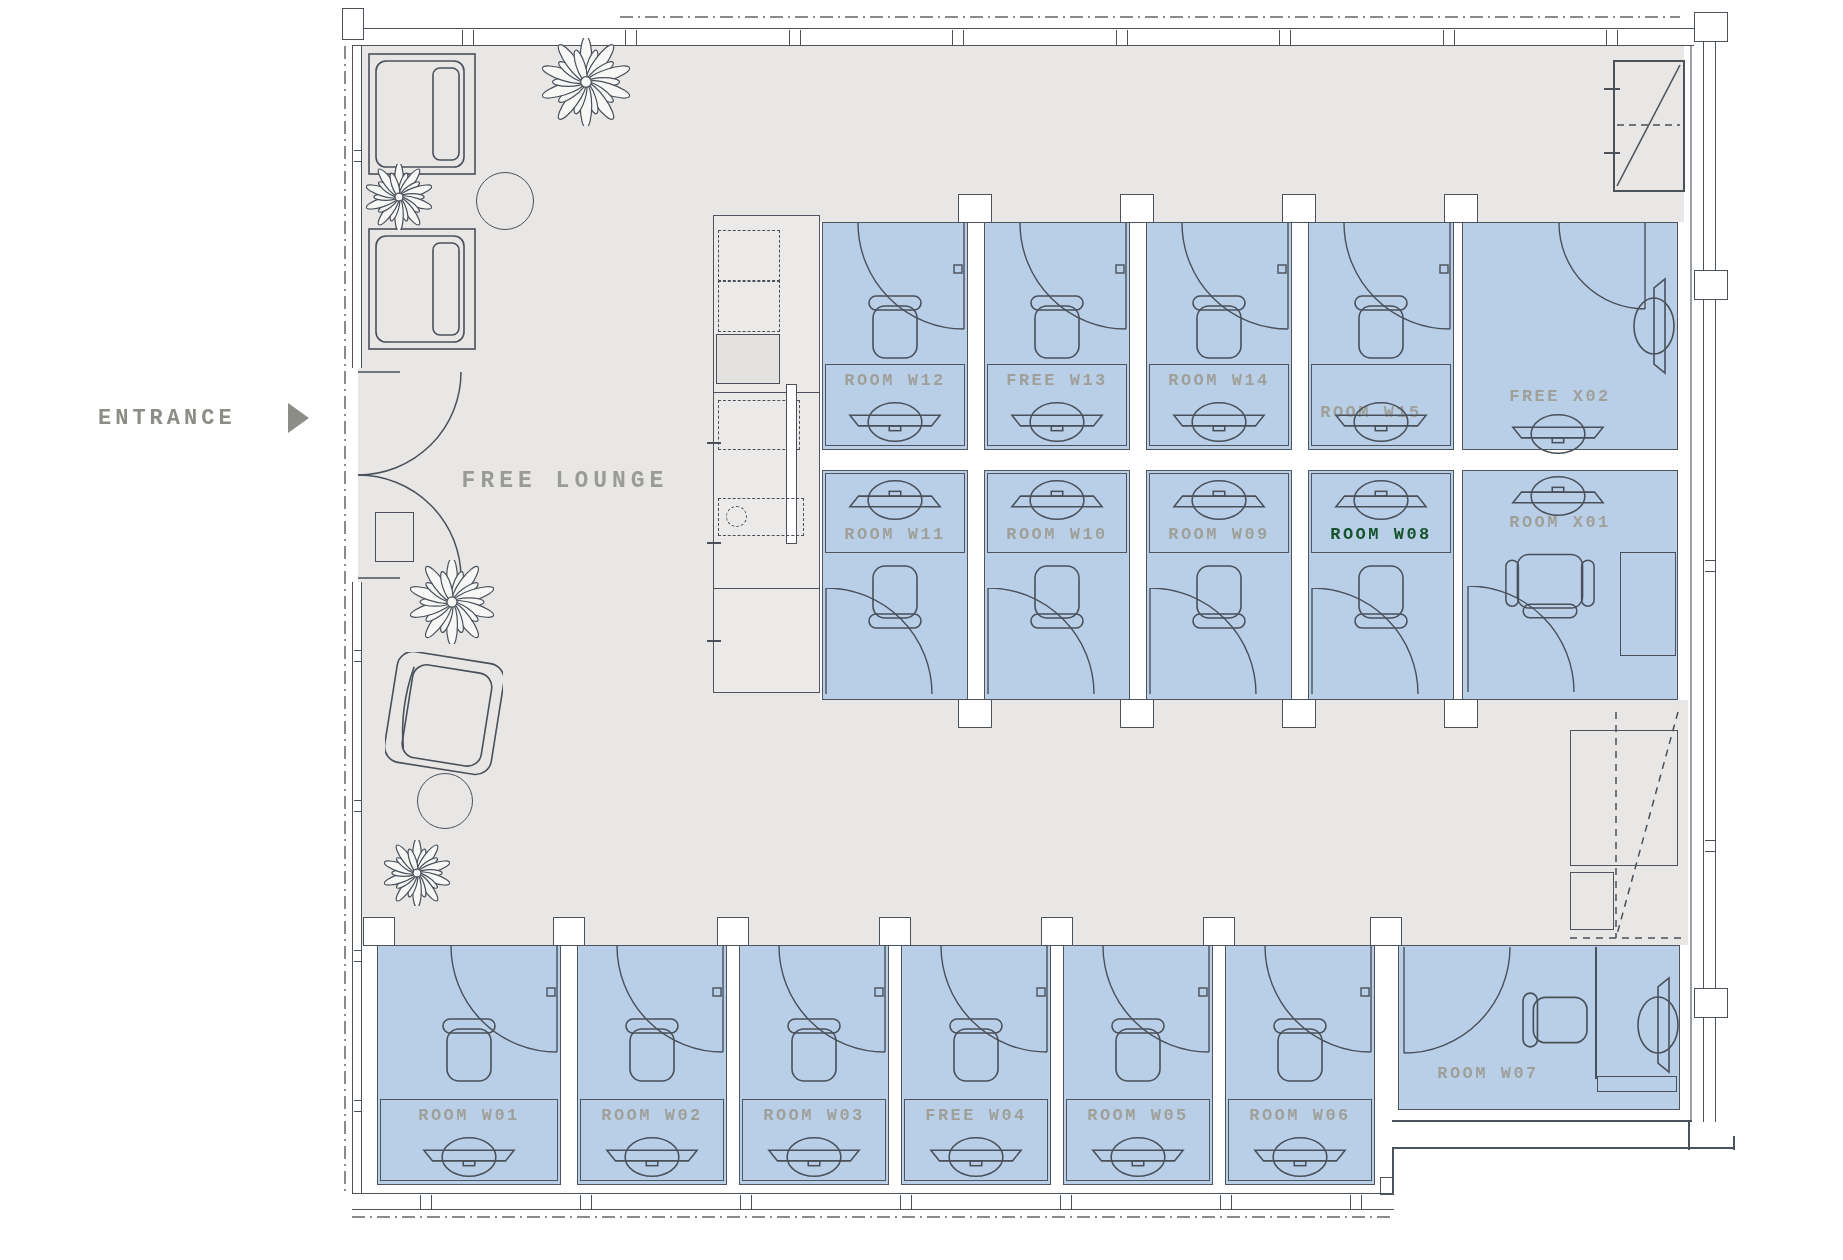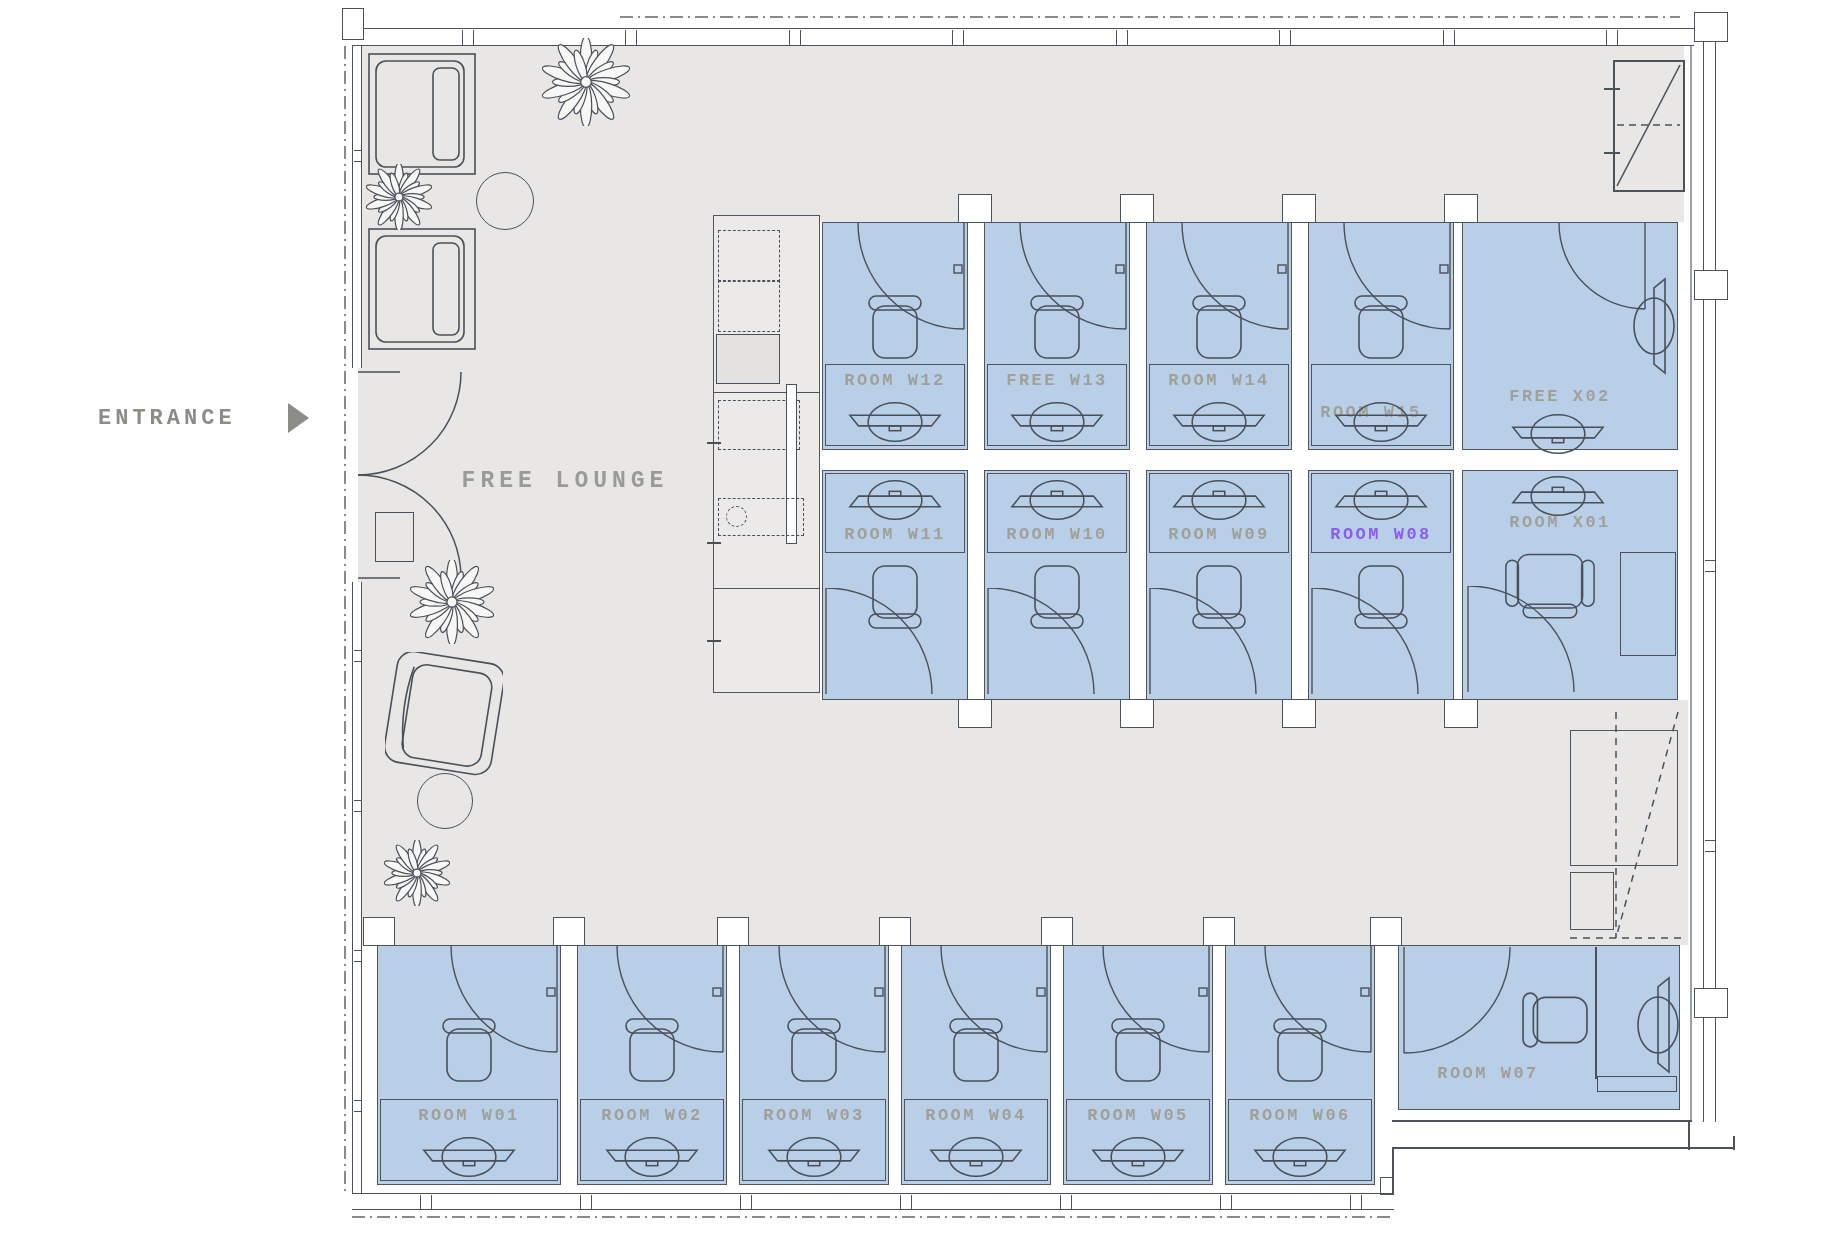--- a/index.html
+++ b/index.html
@@ -354,21 +354,21 @@
       </svg></div>
     <div style="left: 1308px; top: 470px; width: 146px; height: 230px; background: rgb(185, 207, 231); border: 1.5px solid rgb(78, 85, 94);"></div>
     <div style="left: 1311px; top: 473px; width: 140px; height: 80px; border: 1.5px solid rgb(78, 85, 94);"></div>
     <div style="left: 1333px; top: 476px; width: 96px; height: 46px;"><svg width="96" height="46" viewBox="0 0 100 46" fill="none" stroke="#49505a" stroke-width="1.6">
         <g transform="translate(0,46) scale(1,-1)">
           <ellipse cx="50" cy="22" rx="28" ry="20"></ellipse>
           <path d="M3 15 L97 15 L88 26 L12 26 Z"></path>
           <rect x="44" y="26" width="12" height="5"></rect>
         </g>
       </svg></div>
-    <div class="rlabel" style="left: 1308px; top: 526px; width: 146px; height: 20px; color: #8b5cf6;">ROOM W08</div>
+    <div class="rlabel" style="left: 1308px; top: 526px; width: 146px; height: 20px; color: #14532d;">ROOM W08</div>
     <div style="left: 1349px; top: 564px; width: 64px; height: 66px;"><svg width="64" height="66" viewBox="0 0 64 66" fill="none" stroke="#49505a" stroke-width="1.6">
         <rect x="6" y="50" width="52" height="14" rx="7"></rect>
         <rect x="10" y="2" width="44" height="52" rx="12"></rect>
       </svg></div>
     <div style="left: 1310px; top: 588px; width: 110px; height: 110px;"><svg width="110" height="110" viewBox="0 0 110 110" fill="none" stroke="#49505a" stroke-width="1.4">
         <path d="M2 0 V106"></path>
         <path d="M2 0 A106 106 0 0 1 108 106"></path>
       </svg></div>
     <div style="left: 1462px; top: 470px; width: 216px; height: 230px; background: rgb(185, 207, 231); border: 1.5px solid rgb(78, 85, 94);"></div>
     <div style="left: 1510px; top: 472px; width: 96px; height: 46px;"><svg width="96" height="46" viewBox="0 0 100 46" fill="none" stroke="#49505a" stroke-width="1.6">
@@ -445,21 +445,21 @@
     <div style="left: 939px; top: 946px; width: 110px; height: 110px;"><svg width="110" height="110" viewBox="0 0 110 110" fill="none" stroke="#49505a" stroke-width="1.4">
         <path d="M108 0 V106"></path>
         <path d="M108 106 A106 106 0 0 1 2 0"></path>
         <rect x="98" y="42" width="8" height="8"></rect>
       </svg></div>
     <div style="left: 944px; top: 1017px; width: 64px; height: 66px;"><svg width="64" height="66" viewBox="0 0 64 66" fill="none" stroke="#49505a" stroke-width="1.6">
         <rect x="6" y="2" width="52" height="14" rx="7"></rect>
         <rect x="10" y="12" width="44" height="52" rx="12"></rect>
       </svg></div>
     <div style="left: 904px; top: 1099px; width: 144px; height: 82px; border: 1.5px solid rgb(78, 85, 94);"></div>
-    <div class="rlabel" style="left: 901px; top: 1107px; width: 150px; height: 20px; color: rgb(159, 160, 154);">ROOM W04</div>
+    <div class="rlabel" style="left: 901px; top: 1107px; width: 150px; height: 20px; color: rgb(159, 160, 154);">FREE W04</div>
     <div style="left: 928px; top: 1135px; width: 96px; height: 46px;"><svg width="96" height="46" viewBox="0 0 100 46" fill="none" stroke="#49505a" stroke-width="1.6">
         <ellipse cx="50" cy="22" rx="28" ry="20"></ellipse>
         <path d="M3 15 L97 15 L88 26 L12 26 Z"></path>
         <rect x="44" y="26" width="12" height="5"></rect>
       </svg></div>
     <div style="left: 1063px; top: 945px; width: 150px; height: 240px; background: rgb(185, 207, 231); border: 1.5px solid rgb(78, 85, 94);"></div>
     <div style="left: 1101px; top: 946px; width: 110px; height: 110px;"><svg width="110" height="110" viewBox="0 0 110 110" fill="none" stroke="#49505a" stroke-width="1.4">
         <path d="M108 0 V106"></path>
         <path d="M108 106 A106 106 0 0 1 2 0"></path>
         <rect x="98" y="42" width="8" height="8"></rect>

